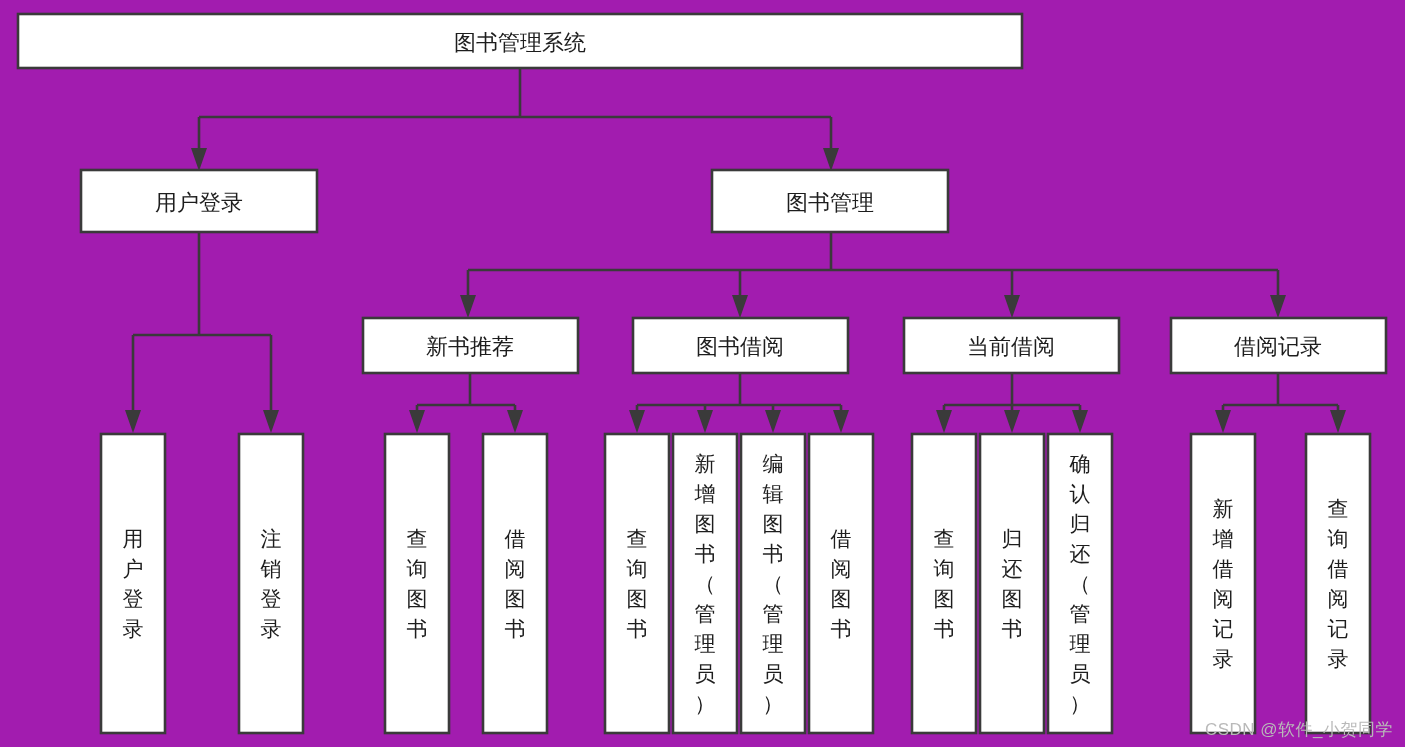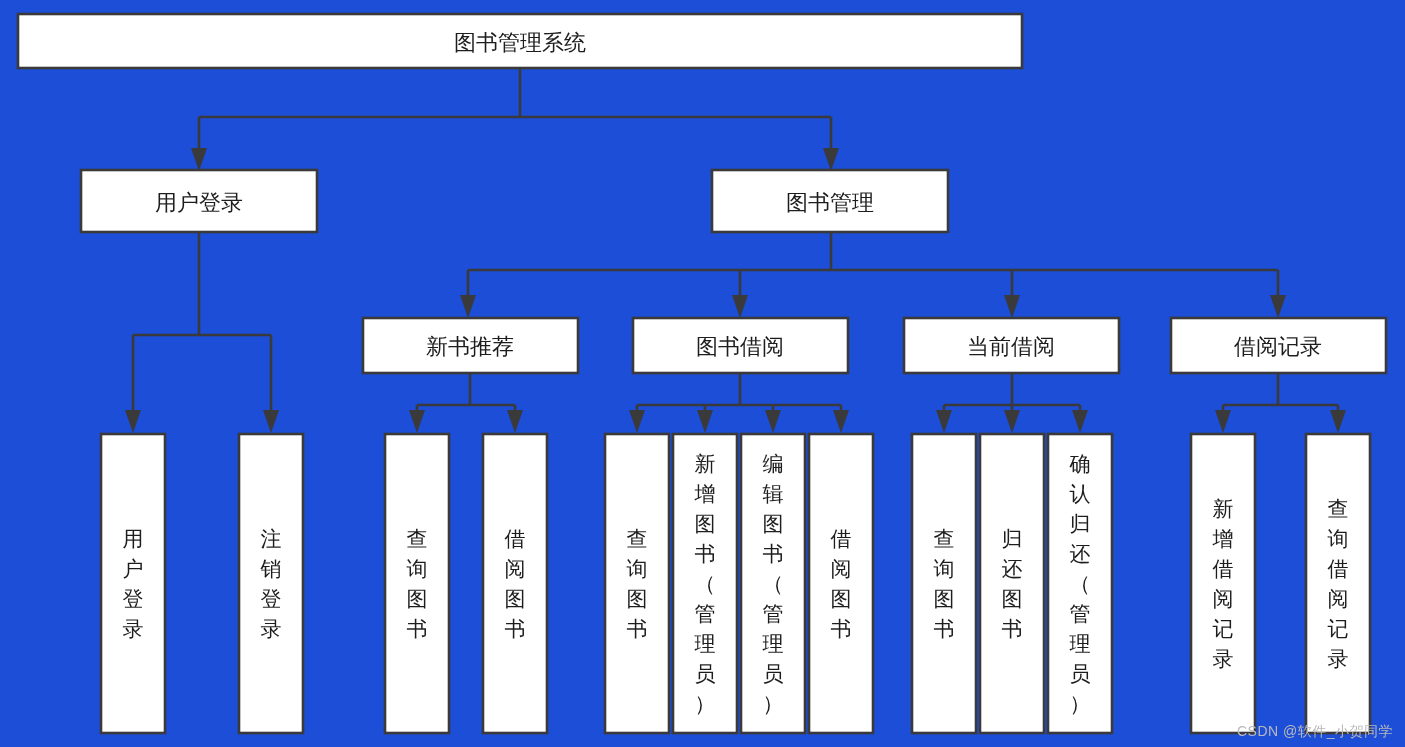--- a/index.html
+++ b/index.html
@@ -11,21 +11,21 @@
     width: 1405px;
     height: 747px;
     font-family: "Liberation Sans", "DejaVu Sans", sans-serif;
     overflow: hidden;
     position: relative;
   }
   #diagram-root {
     position: relative;
     width: 1405px;
     height: 747px;
-    background: #1d4ed8;
+    background: #a21caf;
   }
   svg#tree-svg {
     position: absolute;
     left: 0;
     top: 0;
     width: 1405px;
     height: 747px;
     display: block;
   }
   .node-box {
@@ -54,21 +54,21 @@
     font-family: "Liberation Sans", "DejaVu Sans", sans-serif;
     font-size: 21px;
     fill: #1d1d1d;
     text-anchor: middle;
   }
   .watermark-text {
     position: absolute;
     right: 12px;
     bottom: 6px;
     font-family: "Liberation Sans", "DejaVu Sans", sans-serif;
-    font-size: 14px;
+    font-size: 17px;
     color: #b9b9b9;
     white-space: nowrap;
     letter-spacing: 0.5px;
   }
 </style>
 </head>
 <body>
 
 <div id="diagram-root">
 

